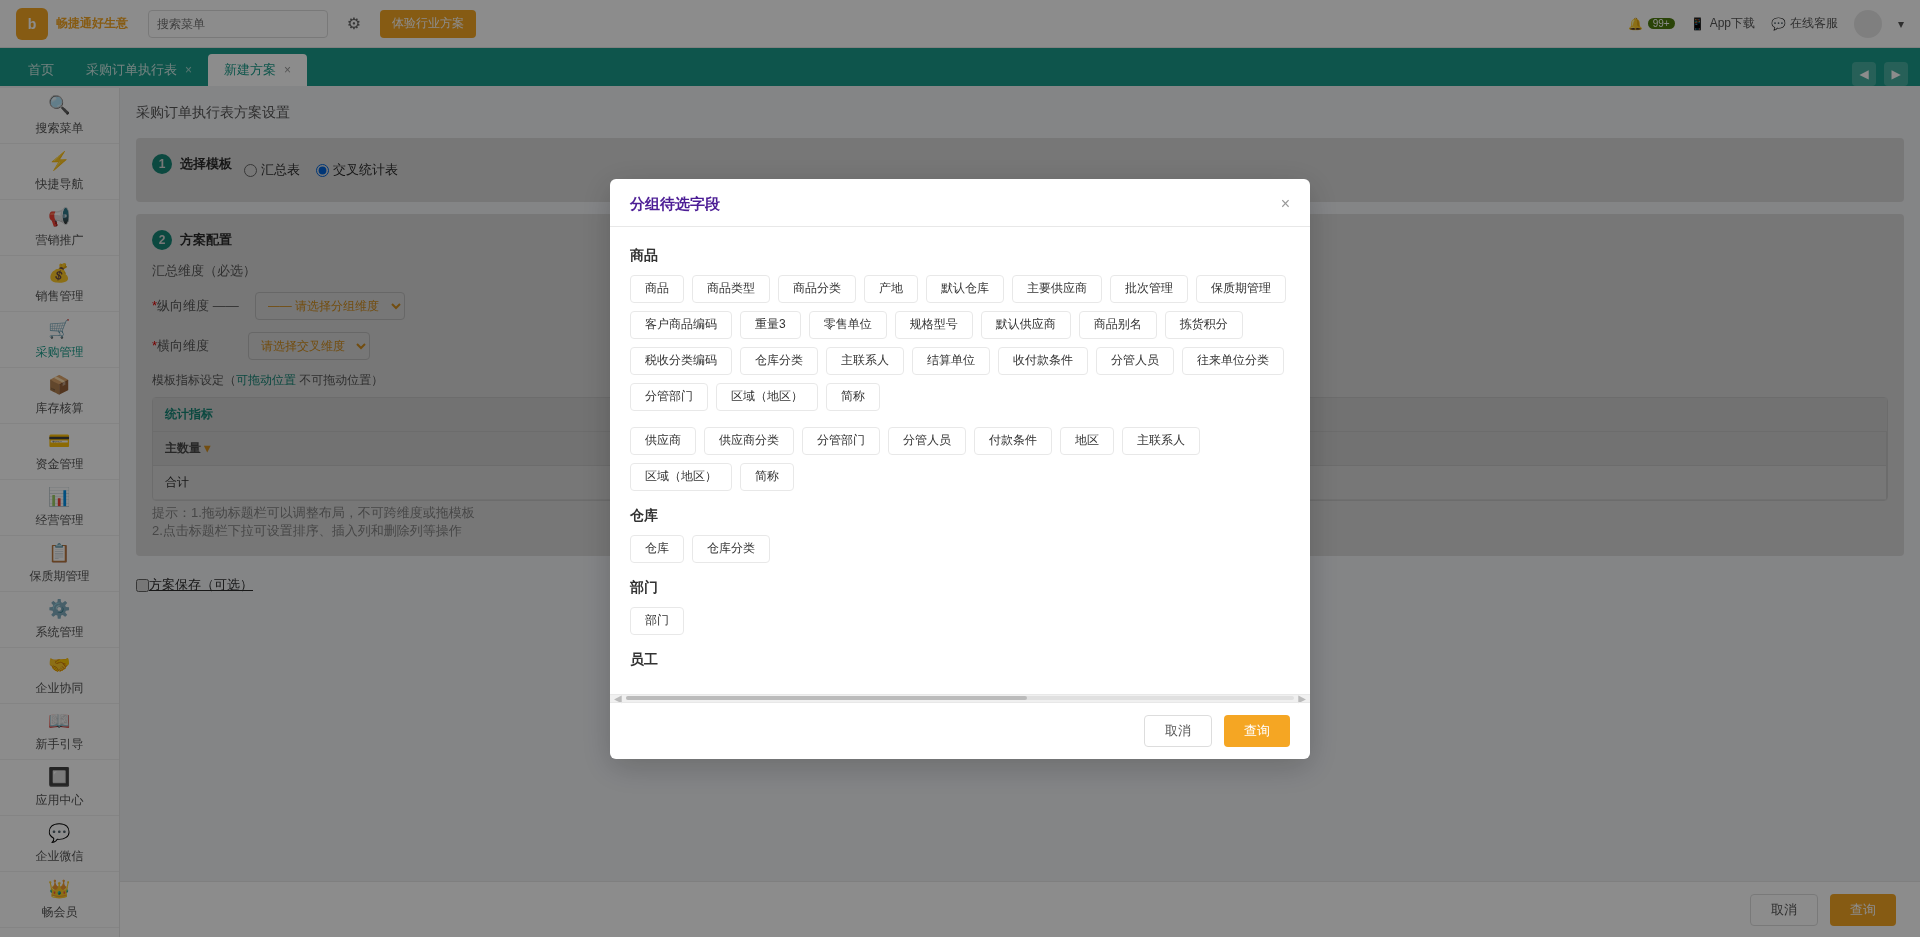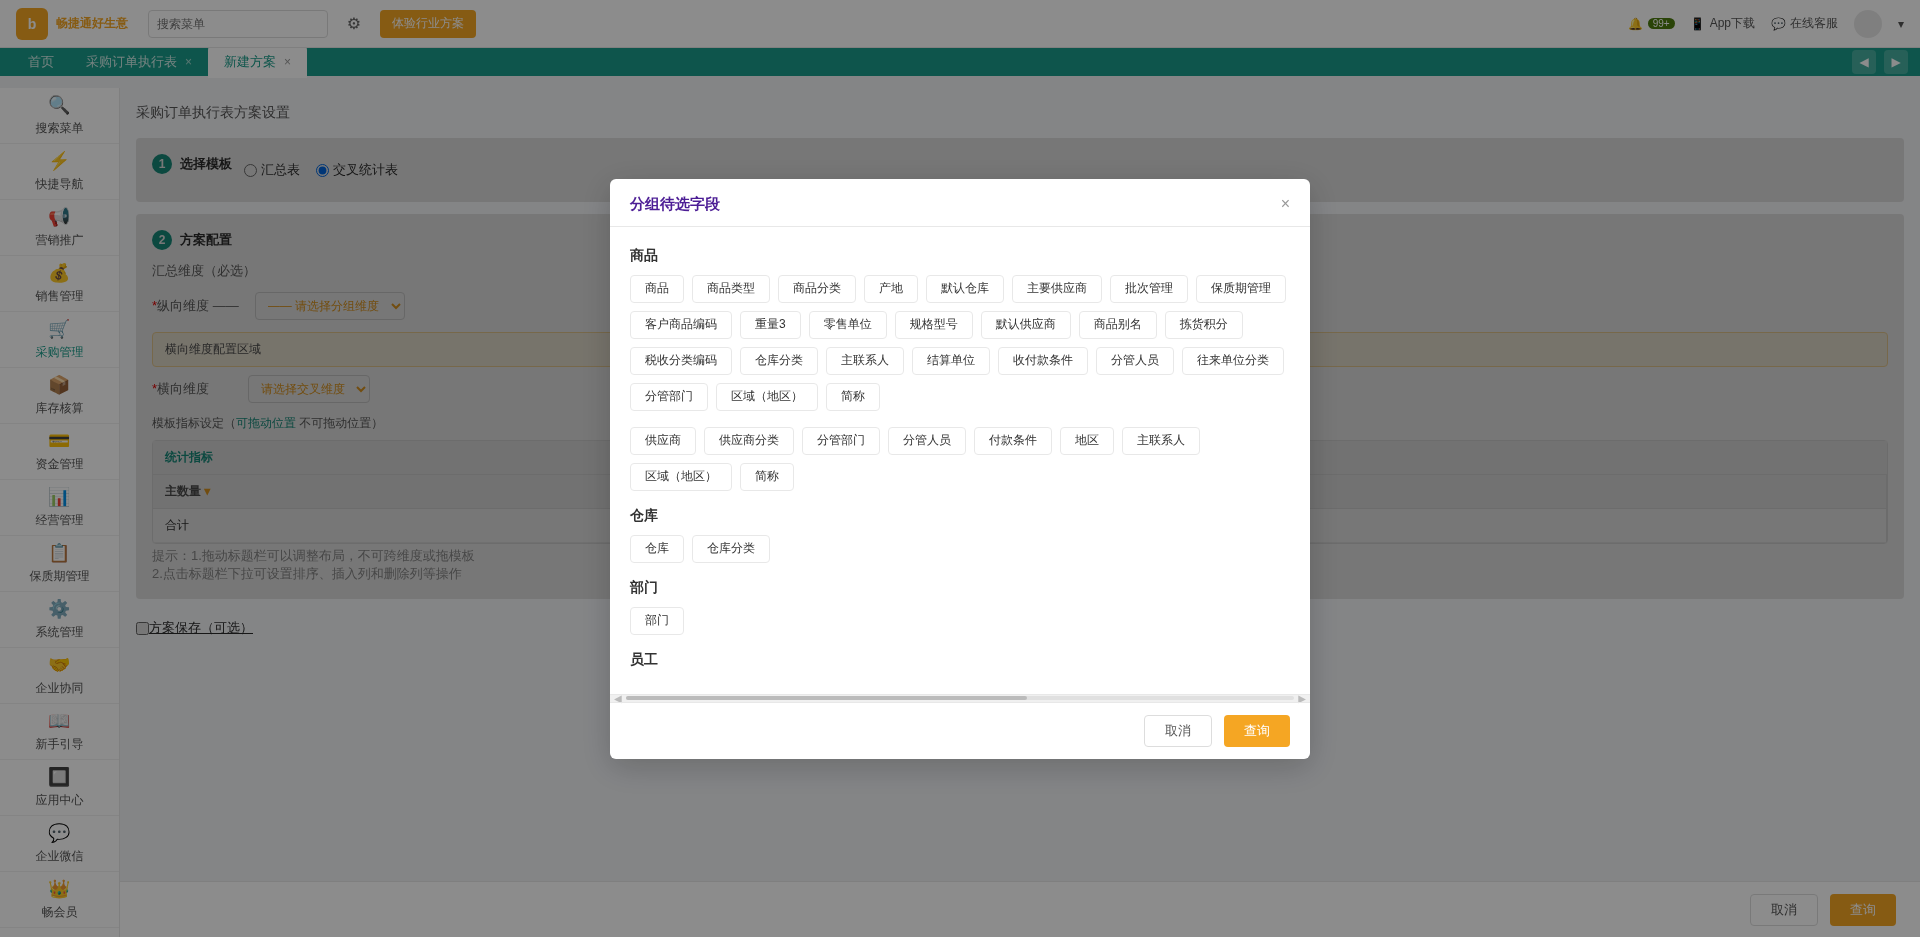--- a/index.html
+++ b/index.html
@@ -75,24 +75,24 @@
       text-align: center;
     }
     .avatar {
       width: 28px; height: 28px;
       background: #e8e8e8;
       border-radius: 50%;
     }
 
     
     .tab-bar {
-      height: 28px;
+      height: 38px;
       background: #1a9c8a;
       display: flex;
-      align-items: center;
+      align-items: flex-end;
       padding: 0 12px;
       position: fixed;
       top: 48px; left: 0; right: 0;
       z-index: 99;
     }
     .tab-item {
       height: 32px;
       padding: 0 16px;
       display: flex;
       align-items: center;
@@ -555,23 +555,20 @@
       <span class="form-label">汇总维度（必选）</span>
     </div>
 
     <div class="form-row">
       <span class="form-label"><span style="color:red">*</span>纵向维度 ——</span>
       <select class="form-select">
         <option>——  请选择分组维度</option>
       </select>
     </div>
 
-    <div class="info-bar" style="background:#fff8e6; border-color:#ffe0a0; margin: 8px 0;">
-      <span>横向维度配置区域</span>
-    </div>
 
     <div class="form-row">
       <span class="form-label"><span style="color:red">*</span>横向维度</span>
       <select class="form-select">
         <option>请选择交叉维度</option>
       </select>
     </div>
 
     <div style="font-size:12px; color:#666; margin:8px 0;">
       模板指标设定（<span style="color:#1a9c8a;">可拖动位置</span> 不可拖动位置）

